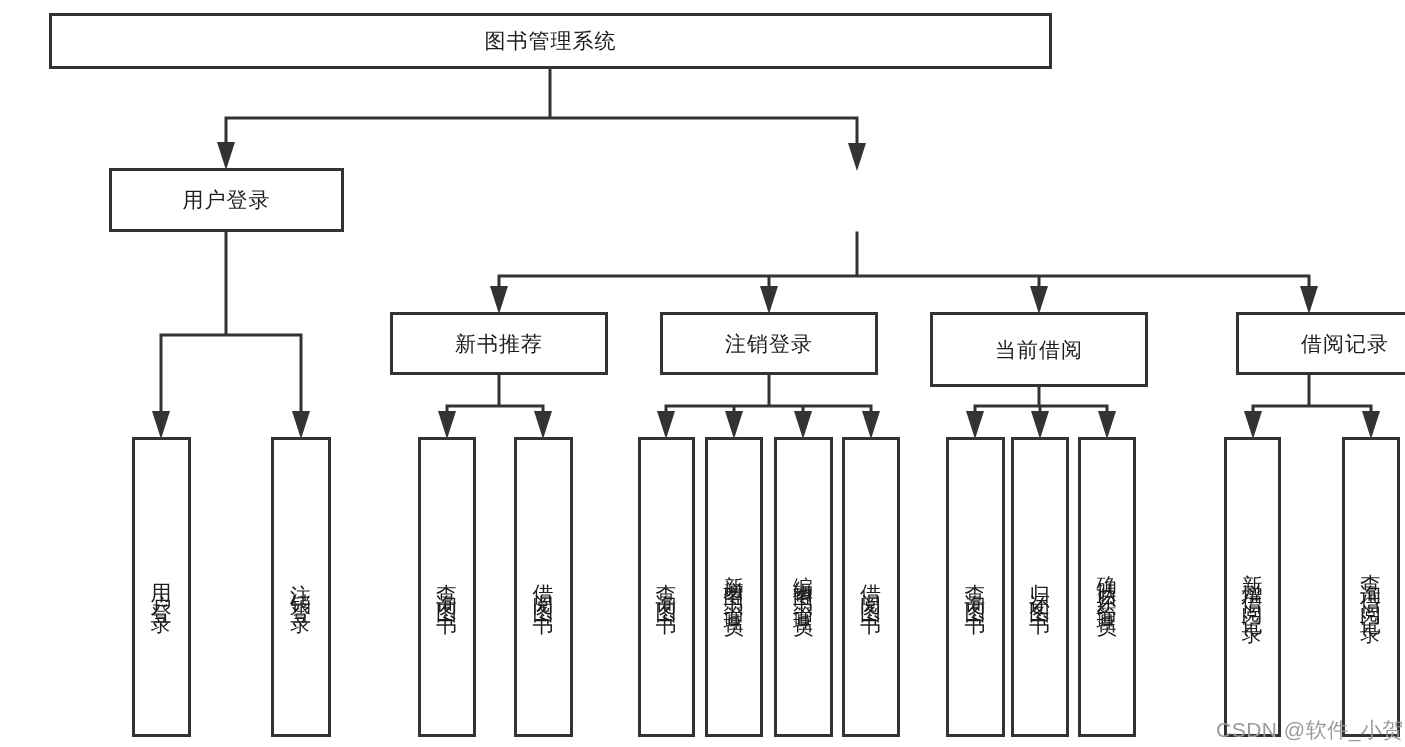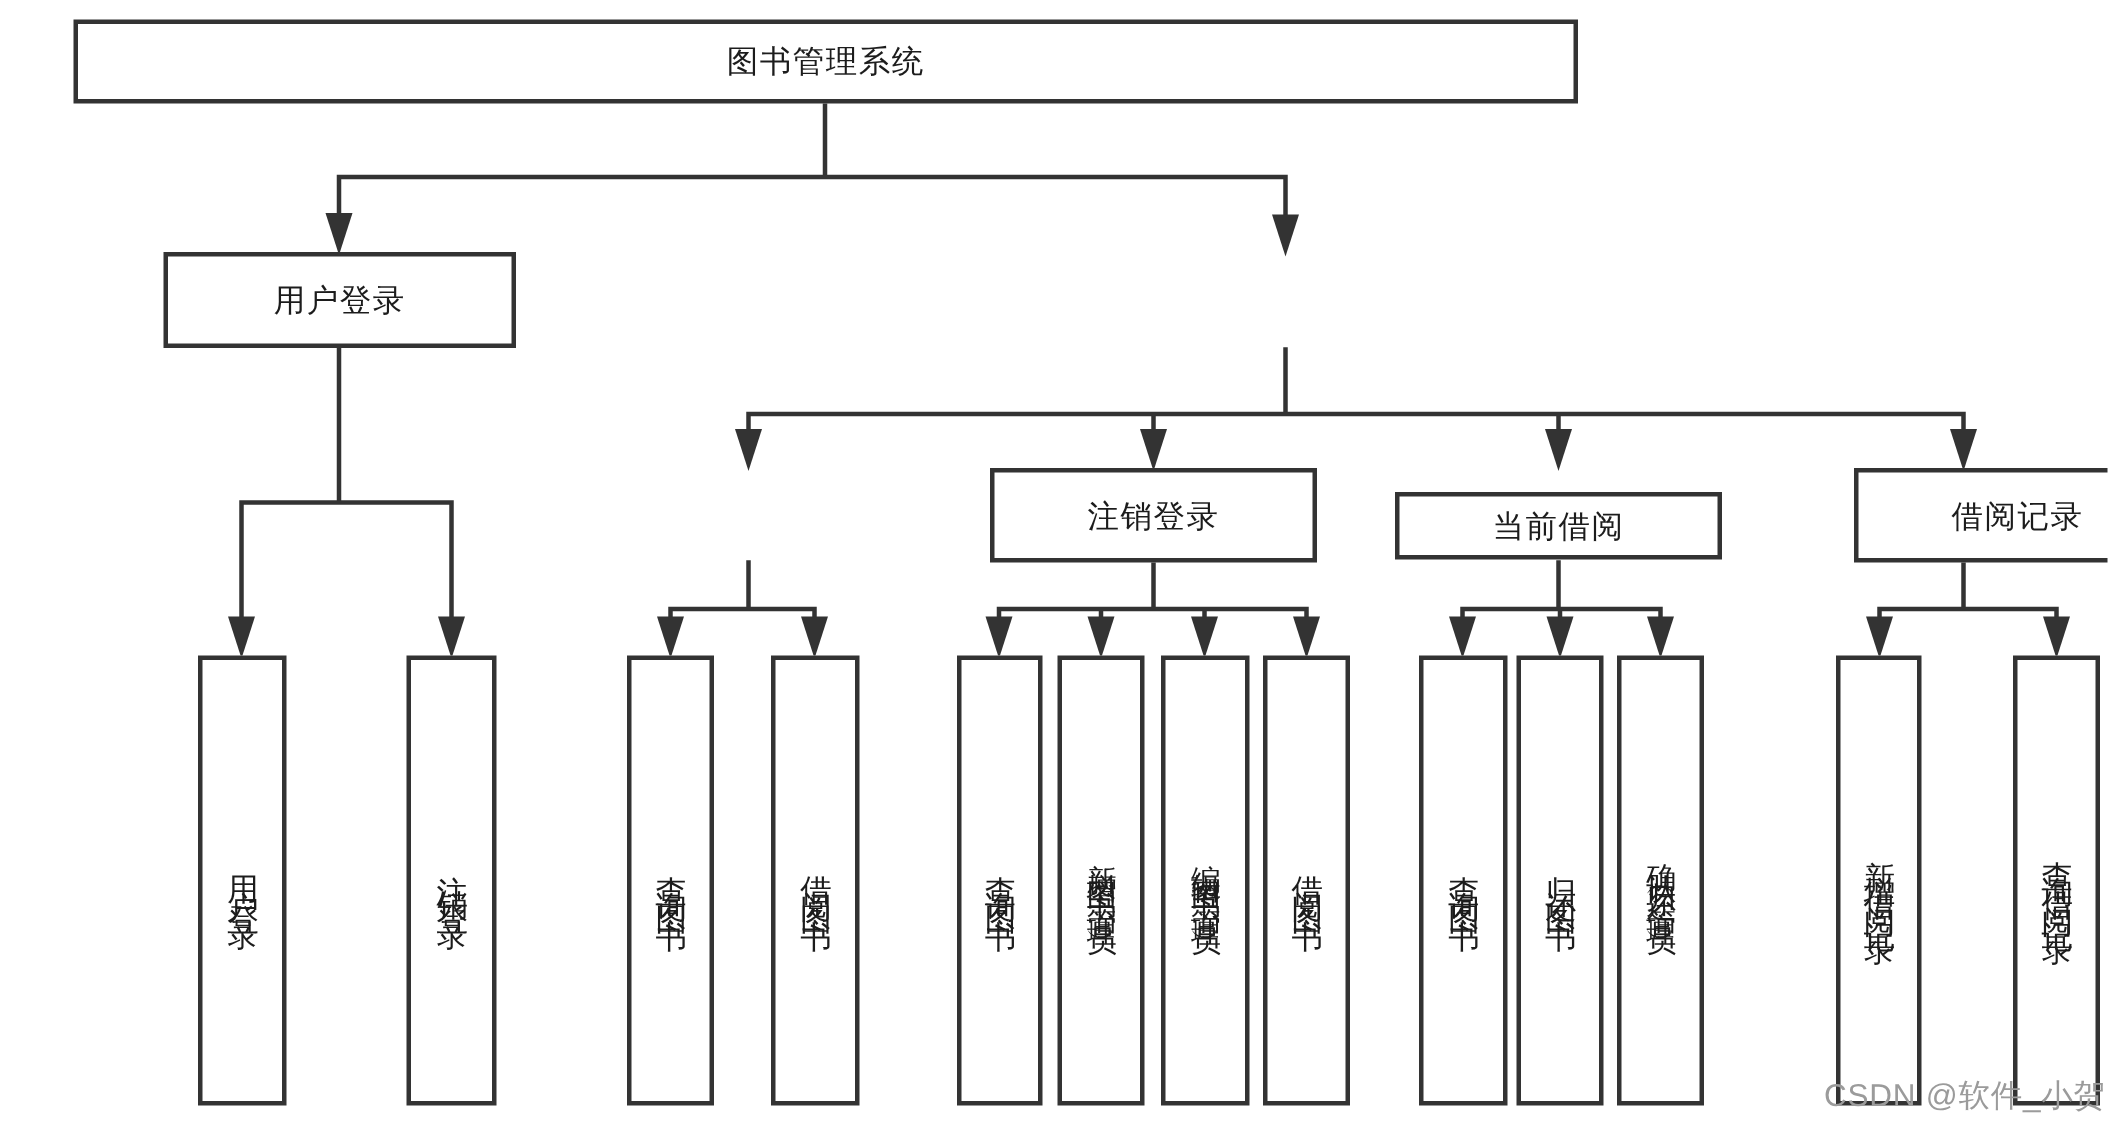--- a/index.html
+++ b/index.html
@@ -99,24 +99,27 @@
   </svg>
 
   <div class="node" style="left:21px;top:13px;width:1003px;height:56px">
     <span class="lbl">图书管理系统</span>
   </div>
 
   <div class="node" style="left:81px;top:168px;width:235px;height:64px">
     <span class="lbl">用户登录</span>
   </div>
 
+  <div class="node" style="left:362px;top:312px;width:218px;height:63px">
+    <span class="lbl">新书推荐</span>
+  </div>
   <div class="node" style="left:632px;top:312px;width:218px;height:63px">
     <span class="lbl">注销登录</span>
   </div>
-  <div class="node" style="left:902px;top:328px;width:218px;height:45px">
+  <div class="node" style="left:902px;top:312px;width:218px;height:75px">
     <span class="lbl">当前借阅</span>
   </div>
   <div class="node" style="left:1208px;top:312px;width:218px;height:63px">
     <span class="lbl">借阅记录</span>
   </div>
 
   <div class="node v" style="left:104px;top:437px;width:59px;height:300px">
     <span class="lbl">用户登录</span>
   </div>
   <div class="node v" style="left:243px;top:437px;width:60px;height:300px">

